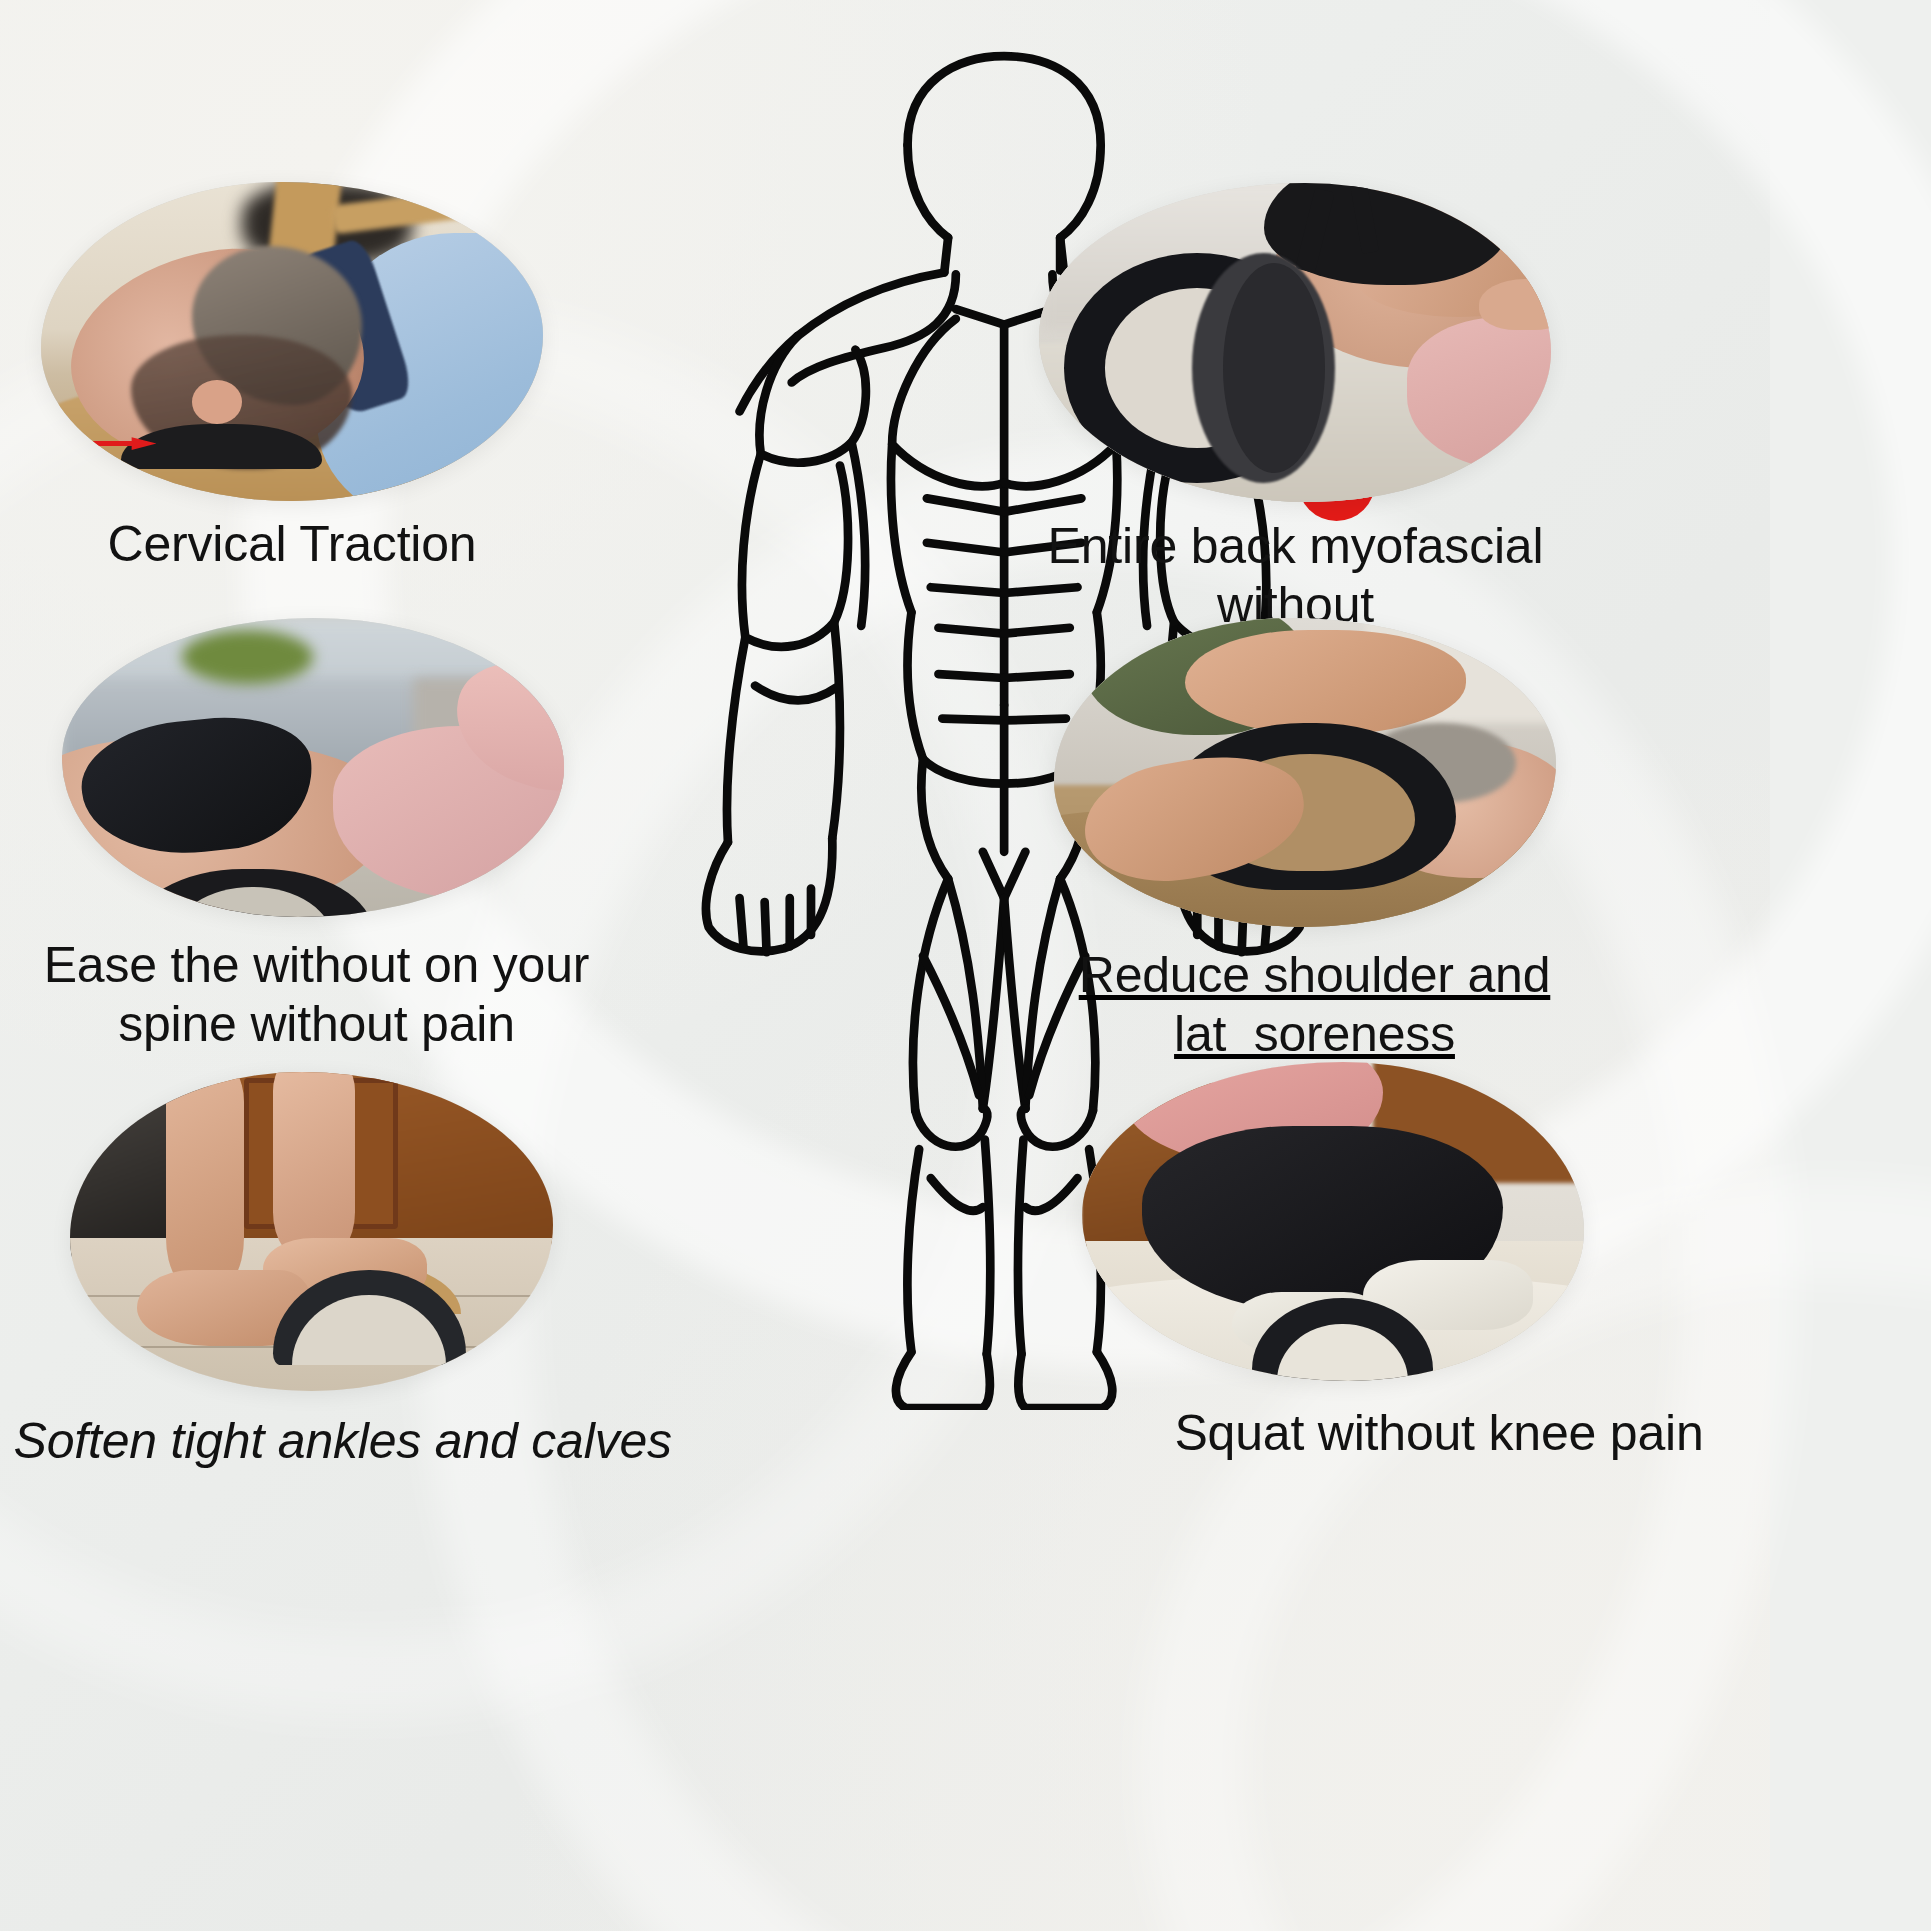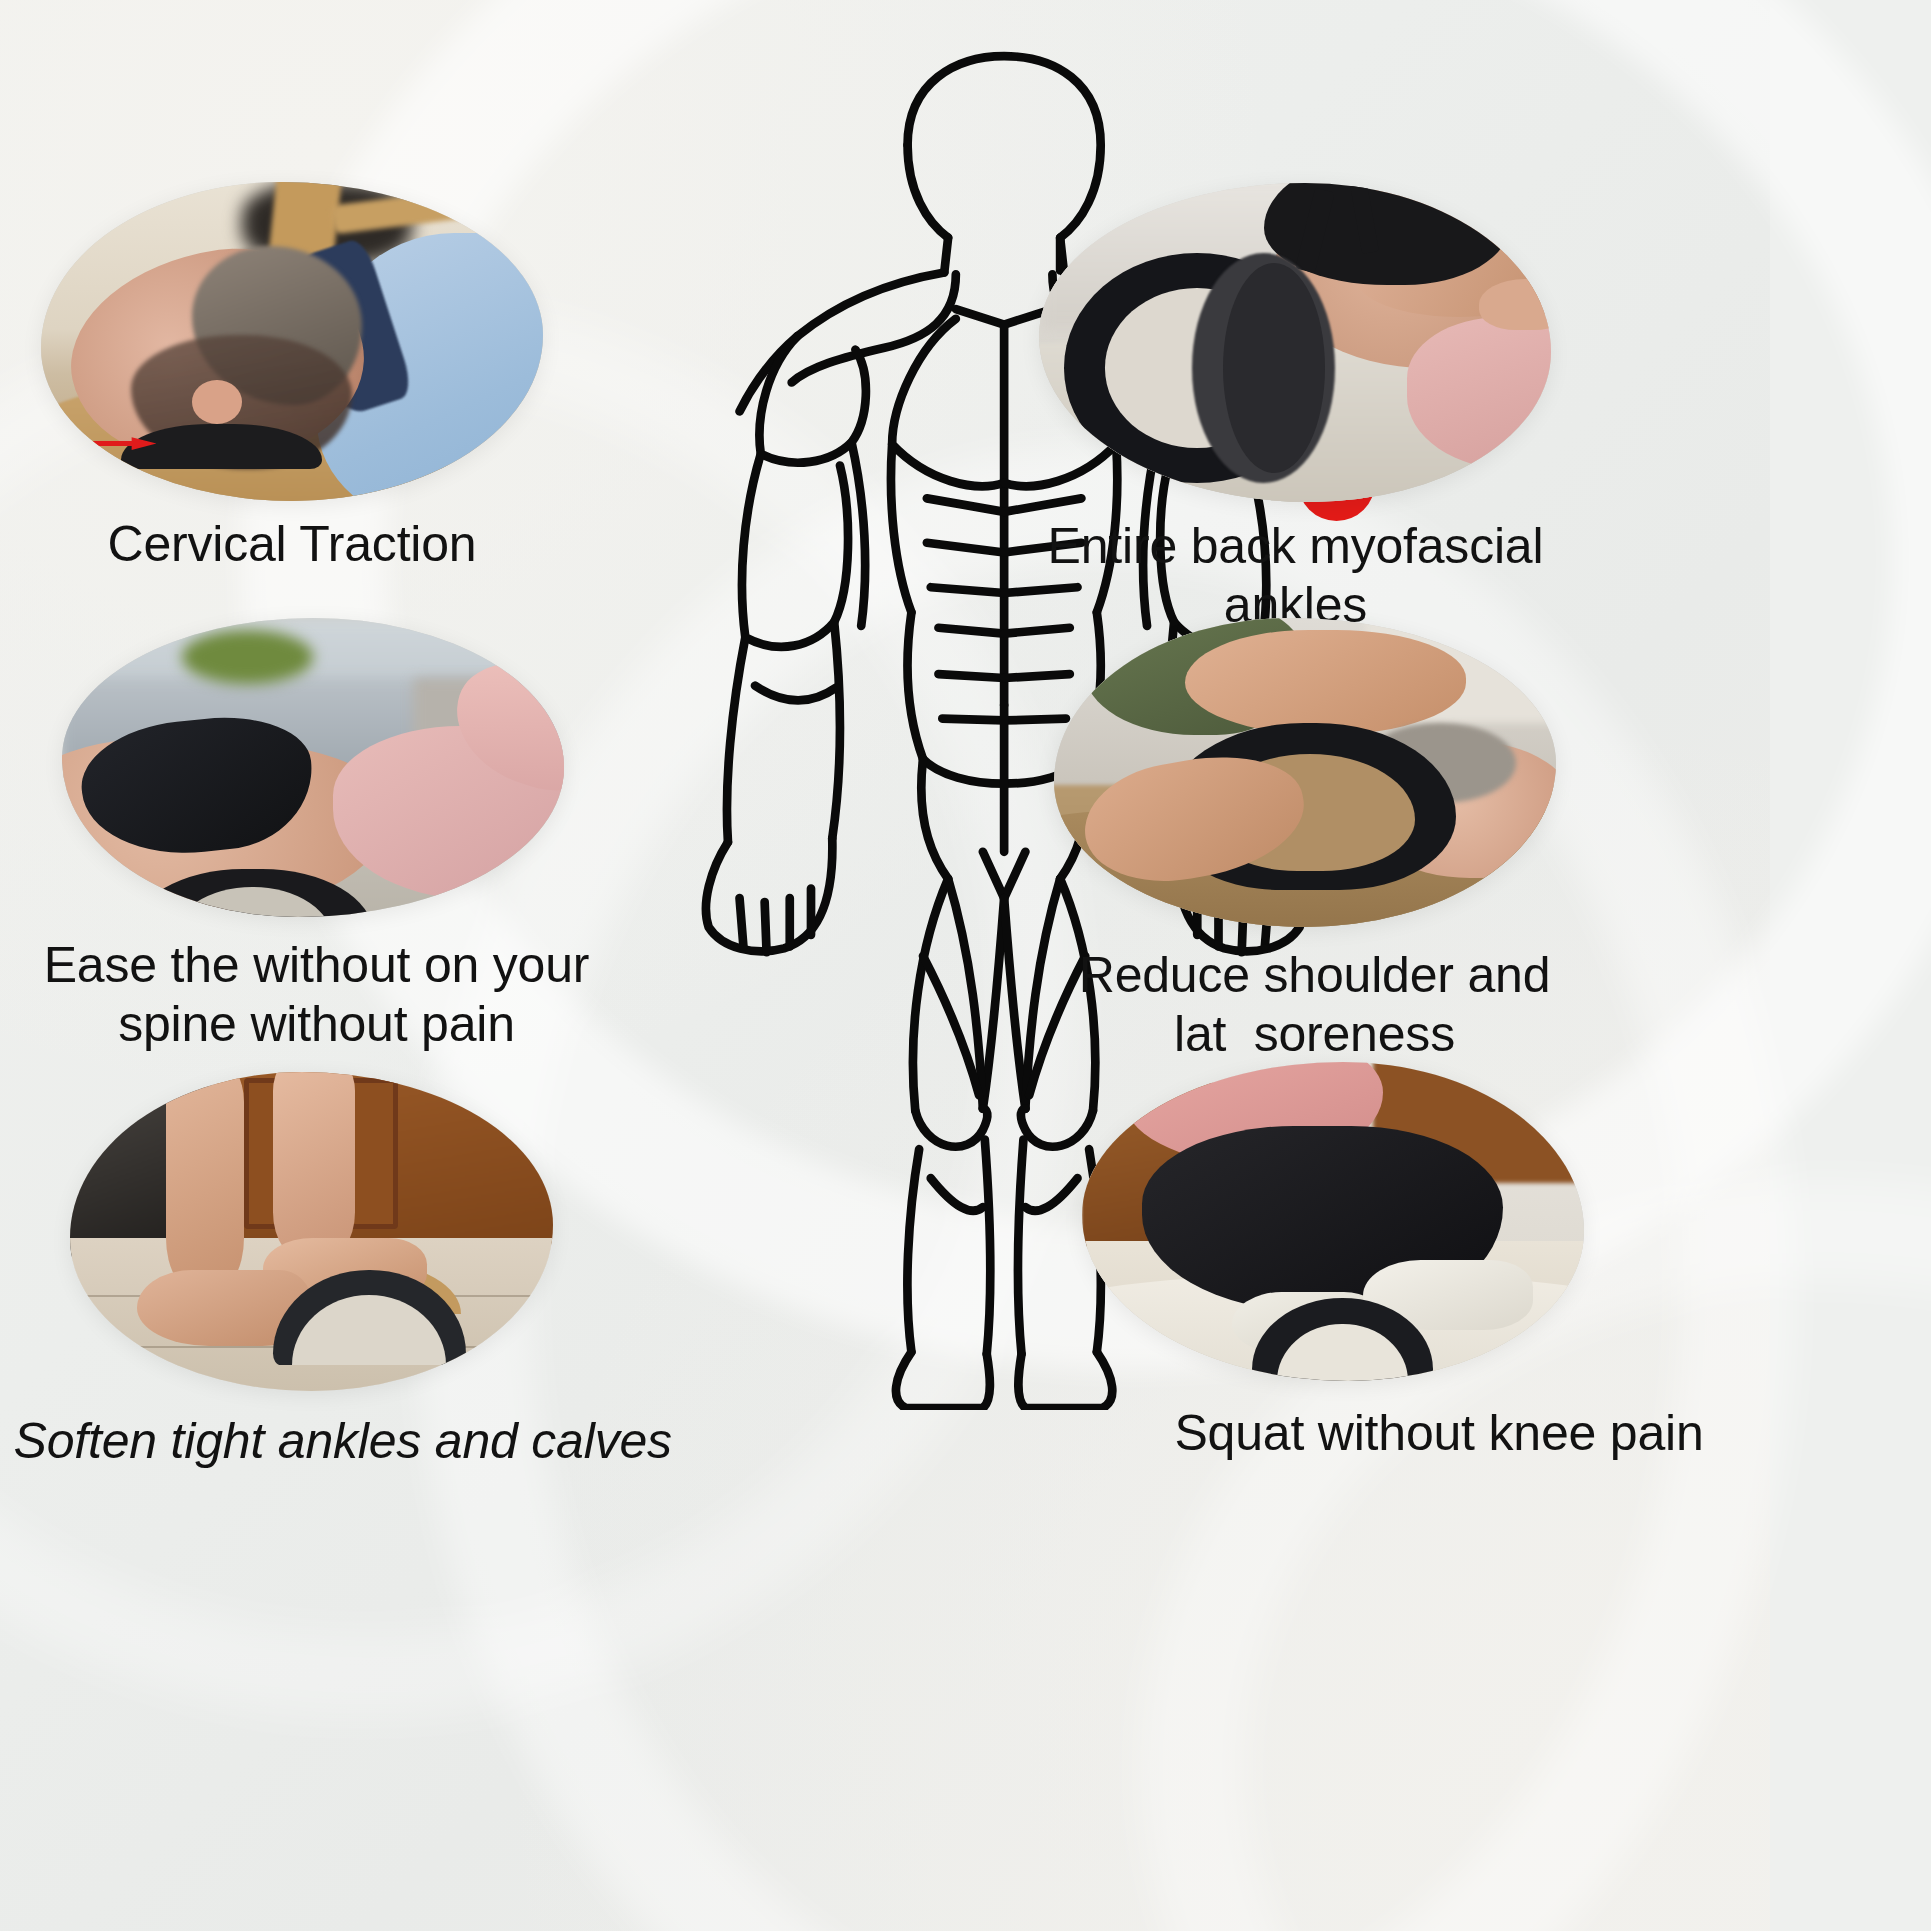--- a/index.html
+++ b/index.html
@@ -270,21 +270,21 @@
         <div class="ly s2-strap2"></div>
         <div class="ly s2-pants"></div>
         <div class="ly s2-hand"></div>
         <div class="ly s2-wheelO"></div>
         <div class="ly s2-wheelI"></div>
         <div class="ly s2-rim"></div>
         <div class="ly s2-rim2"></div>
       </div>
     </div>
     <div class="cap" style="margin-top:15.4px;width:541px;">Entire back myofascial
-ankles</div>
+without</div>
   </div>
 
   <div class="card" style="left:27px;top:618px;width:579px;">
     <div class="photo blobC" style="width:502px;height:299px;margin-left:35px;">
       <div class="scene">
         <div class="ly s3-sky"></div>
         <div class="ly s3-wall"></div>
         <div class="ly s3-plant"></div>
         <div class="ly s3-box"></div>
         <div class="ly s3-ground"></div>
@@ -293,21 +293,21 @@
         <div class="ly s3-pink"></div>
         <div class="ly s3-pink2"></div>
         <div class="ly s3-dev"></div>
         <div class="ly s3-devI"></div>
       </div>
     </div>
     <div class="cap" style="margin-top:19.3px;width:579px;">Ease the without on your
 spine without pain</div>
   </div>
 
-  <div class="card" style="left:1025px;top:618px;width:579px;">
+  <div class="card" style="left:1025px;top:618px;width:579px;text-decoration:underline;">
     <div class="photo blobD" style="width:502px;height:309px;margin-left:29px;">
       <div class="scene">
         <div class="ly s4-wall"></div>
         <div class="ly s4-cab"></div>
         <div class="ly s4-floor"></div>
         <div class="ly s4-mat"></div>
         <div class="ly s4-green"></div>
         <div class="ly s4-arm"></div>
         <div class="ly s4-head"></div>
         <div class="ly s4-hair"></div>

